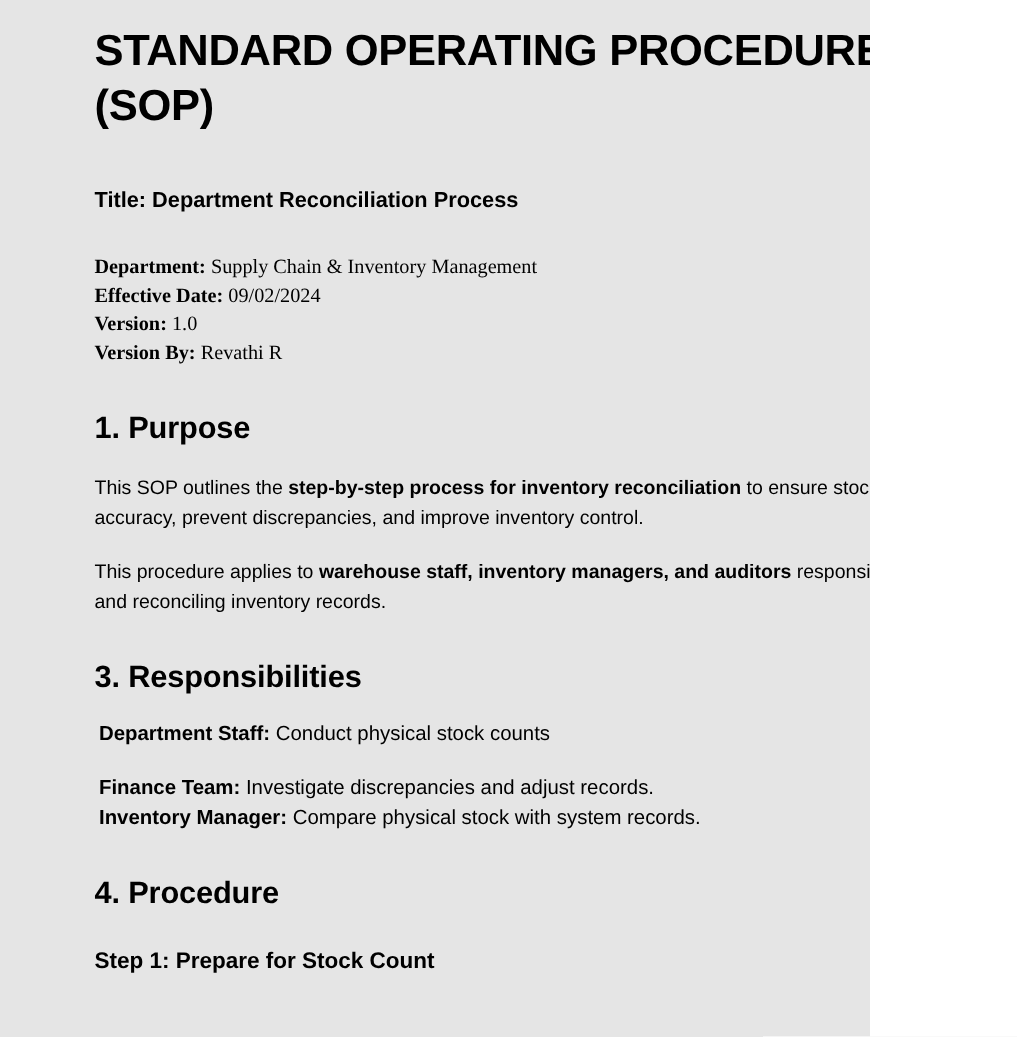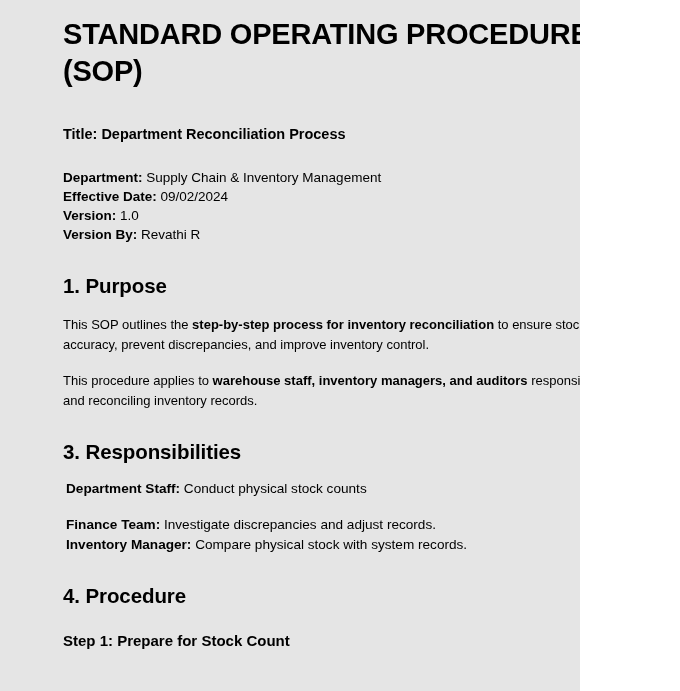--- a/index.html
+++ b/index.html
@@ -49,20 +49,21 @@
     line-height: 1.4;
     margin: 0;
     padding-top: 34px;
   }
 
   
   .meta-block {
     padding-top: 23px;
     font-size: 13.5px;
     line-height: 19px;
+    font-family: Liberation Serif, serif;
   }
   .meta-row {
     white-space: nowrap;
   }
   .meta-label {
     font-weight: bold;
   }
   .meta-value {
     font-weight: normal;
   }

